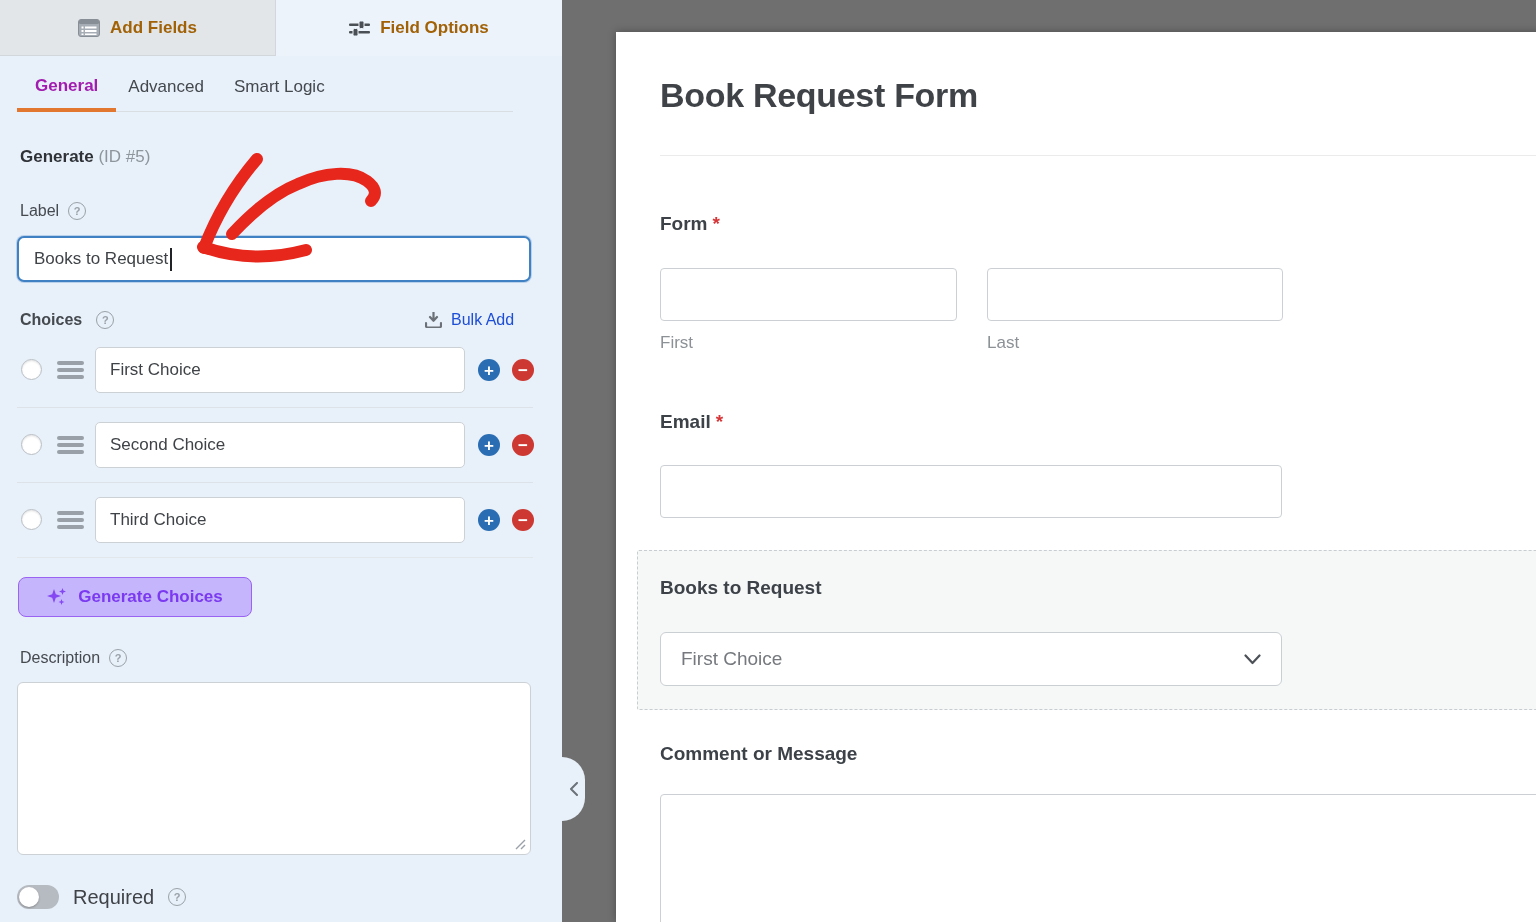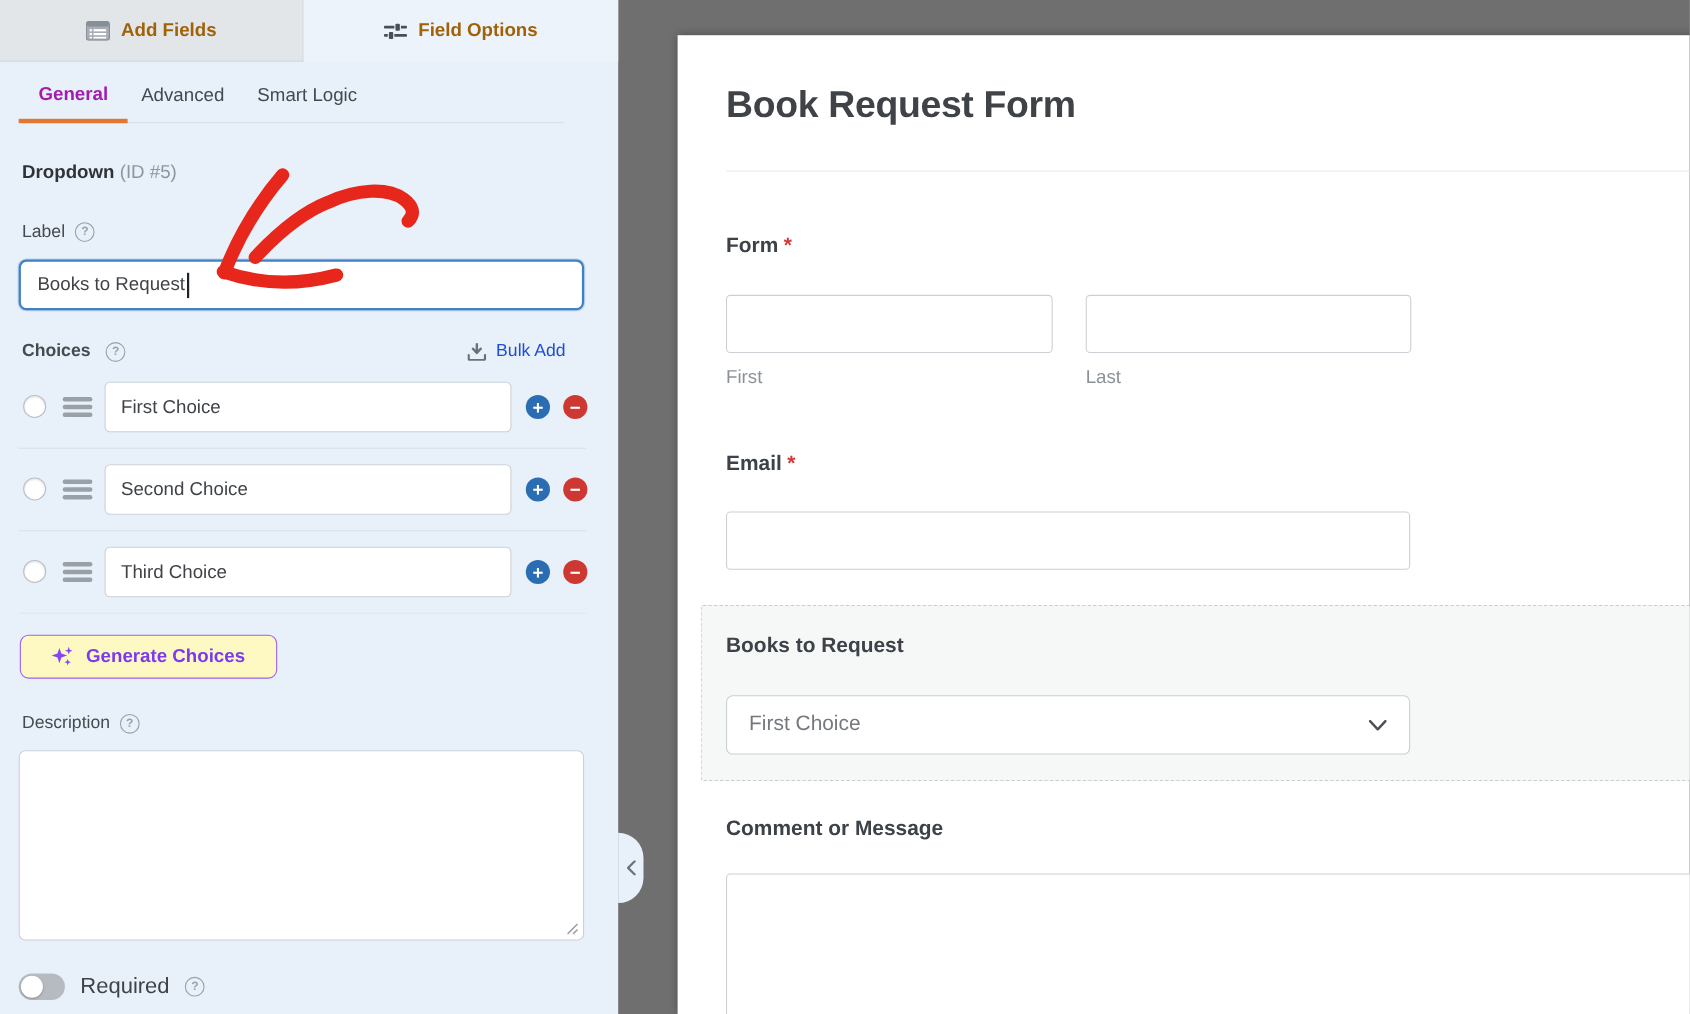--- a/index.html
+++ b/index.html
@@ -48,21 +48,21 @@
   .choice-input { position:absolute; left:95px; top:1px; width:370px; height:46px; background:#fff;
                   border:1px solid #ccd1d6; border-radius:5px; font-size:17px; color:#3f4347;
                   padding:0 14px; font-family:"Liberation Sans", sans-serif; }
   .round-btn { position:absolute; top:13px; width:22px; height:22px; border-radius:50%; color:#fff;
                display:flex; align-items:center; justify-content:center; font-size:17px; font-weight:700;
                line-height:1; cursor:pointer; }
   .btn-plus { left:478px; background:#2a6db2; }
   .btn-minus { left:512px; background:#cd3832; }
   .sep { position:absolute; left:17px; width:516px; height:1px; background:#dde2e8; }
 
-  .generate-btn { position:absolute; left:18px; top:577px; width:234px; height:40px; background:#fef9c3;
+  .generate-btn { position:absolute; left:18px; top:577px; width:234px; height:40px; background:#c4b5fd;
                   border:1.5px solid #9a63f2; border-radius:8px; display:flex; align-items:center;
                   justify-content:center; gap:10px; cursor:pointer; }
   .generate-btn span { font-size:17px; font-weight:700; color:#7b3af0; }
 
   .desc-row { position:absolute; left:20px; top:649px; }
   .desc-area { position:absolute; left:17px; top:682px; width:514px; height:173px; background:#fff;
                border:1px solid #ccd1d6; border-radius:6px; resize:none; font-family:"Liberation Sans", sans-serif; }
   .resize-grip { position:absolute; left:513px; top:837px; pointer-events:none; }
 
   .required-row { position:absolute; left:17px; top:885px; display:flex; align-items:center; gap:14px; }
@@ -130,21 +130,21 @@
       </div>
     </div>
 
     <div class="subtabs">
       <div class="subtab active">General</div>
       <div class="subtab adv">Advanced</div>
       <div class="subtab">Smart Logic</div>
     </div>
 
     <div class="field-heading">
-      <b>Dropdown</b>
+      <b>Generate</b>
       <span class="fid">(ID #5)</span>
     </div>
 
     <div class="label-row opt-label">
       <span>Label</span>
       <span class="help-icon">?</span>
     </div>
     <div class="label-input">
       <span>Books to Request</span>
       <span class="caret"></span>

